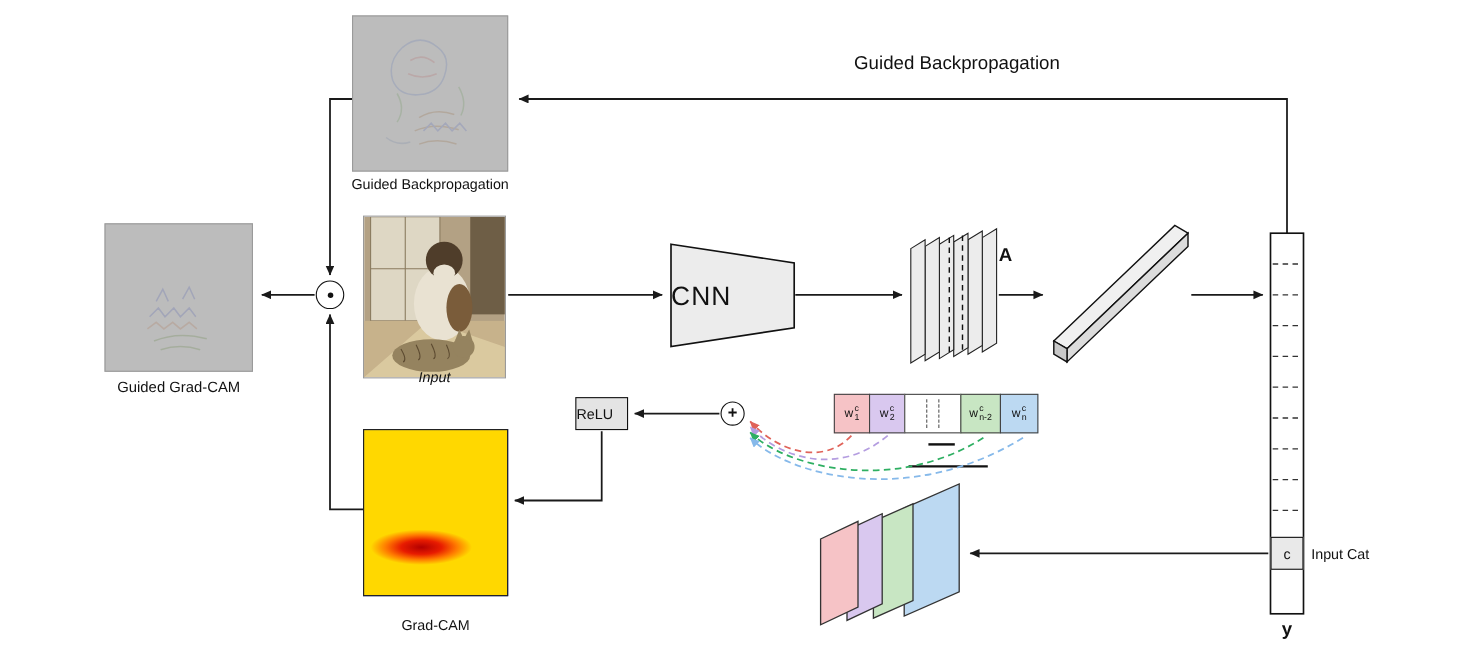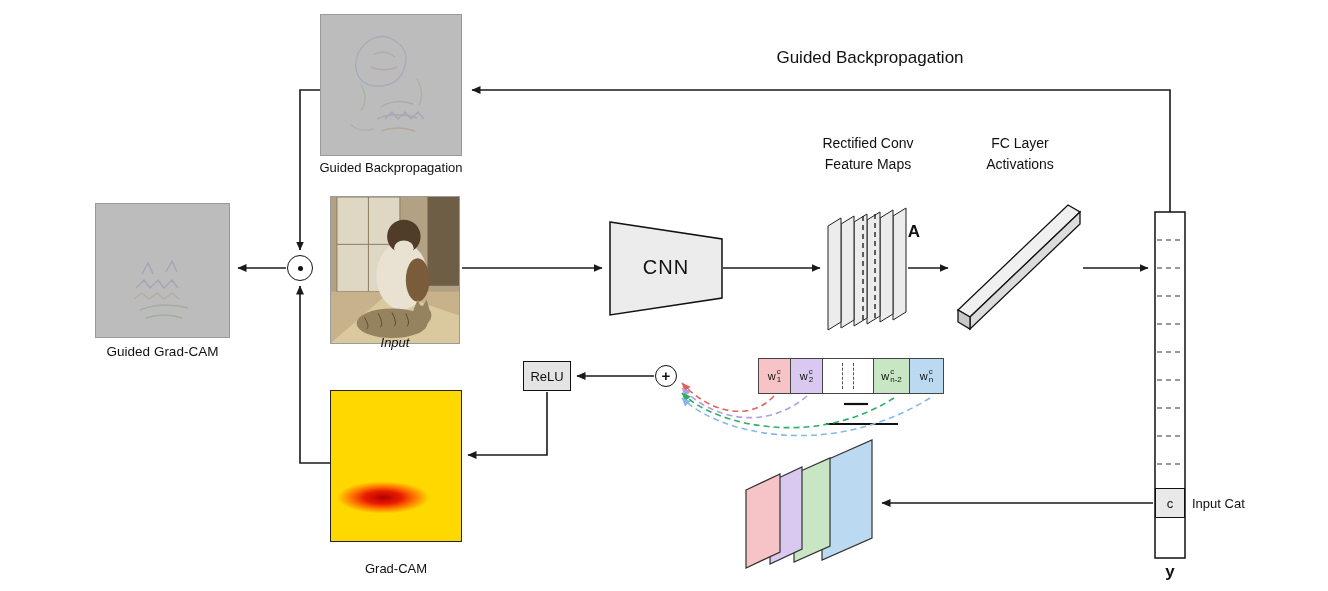--- a/index.html
+++ b/index.html
@@ -32,21 +32,21 @@
 
   .circle-op {
     background:#fff; border:1.6px solid #111; border-radius:50%;
     display:flex; align-items:center; justify-content:center;
   }
   .dot-core { width:5px; height:5px; background:#111; border-radius:50%; }
   .plus-txt { font-size:15px; font-weight:bold; line-height:1; margin-top:-1px; }
 
   .relu-box {
     background:#e4e4e4; border:1.4px solid #111;
-    display:flex; align-items:center; justify-content:center; font-size:13px;
+    display:flex; align-items:center; justify-content:flex-start; font-size:13px;
   }
 
   .weights-row { display:flex; height:36px; }
   .wcell {
     border:1px solid #444; margin-left:-1px; height:36px;
     display:flex; align-items:center; justify-content:center;
     font-size:11px;
   }
   .wcell:first-child { margin-left:0; }
   .w1 { background:#f6c3c6; width:33px; }
@@ -54,21 +54,21 @@
   .wgap { background:#ffffff; width:52px; gap:10px; }
   .wn1 { background:#c8e6c3; width:37px; }
   .wn { background:#bcd9f2; width:35px; }
   .vdash { border-left:1.5px dashed #555; height:26px; }
   .ss { display:inline-flex; flex-direction:column; font-size:8px; line-height:8px; margin-left:1px; }
 
   .c-cell {
     background:#e9e9e9; border:1.4px solid #111;
     display:flex; align-items:center; justify-content:center; font-size:13px;
   }
-  .cnn-text { font-size:20px; text-align:center; letter-spacing:1px; }
+  .cnn-text { font-size:24px; letter-spacing:1px; }
 </style>
 </head>
 <body>
 
 <div class="canvas">
 
   <svg class="overlay" viewBox="0 0 1328 591">
     <defs>
       <marker id="mBlack" markerWidth="12" markerHeight="10" refX="8.5" refY="4" orient="auto" markerUnits="userSpaceOnUse">
         <path d="M0,0 L9,4 L0,8 z" fill="#1a1a1a"></path>
@@ -267,29 +267,21 @@
   <div class="abs lbl z2" style="left:310px; top:160px; width:162px;">Guided Backpropagation</div>
 
   <div class="abs lbl lbl-bold z2" style="left:75px; top:344px; width:175px;">Guided Grad-CAM</div>
 
   <div class="abs lbl z2" style="left:330px; top:335px; width:130px;font-style:italic;">Input</div>
 
   <div class="abs lbl z2" style="left:330px; top:549px; width:132px;margin-top:12px;">Grad-CAM</div>
 
   <div class="abs cnn-text z2" style="left:610px; top:256px; width:112px;">CNN</div>
 
-  <div class="abs two-line z2" style="left:798px; top:133px; width:140px;">
-    <div>Rectified Conv</div>
-    <div>Feature Maps</div>
-  </div>
-
-  <div class="abs two-line z2" style="left:955px; top:133px; width:130px;">
-    <div>FC Layer</div>
-    <div>Activations</div>
-  </div>
+
 
   <div class="abs sym z2" style="left:902px; top:222px; width:24px;">A</div>
 
   <div class="abs sym z2" style="left:1155px; top:562px; width:30px;">y</div>
 
   <div class="abs lbl z2" style="left:1192px; top:496px; width:80px; text-align:left;">Input Cat</div>
 
 </div>
 
 </body></html>

